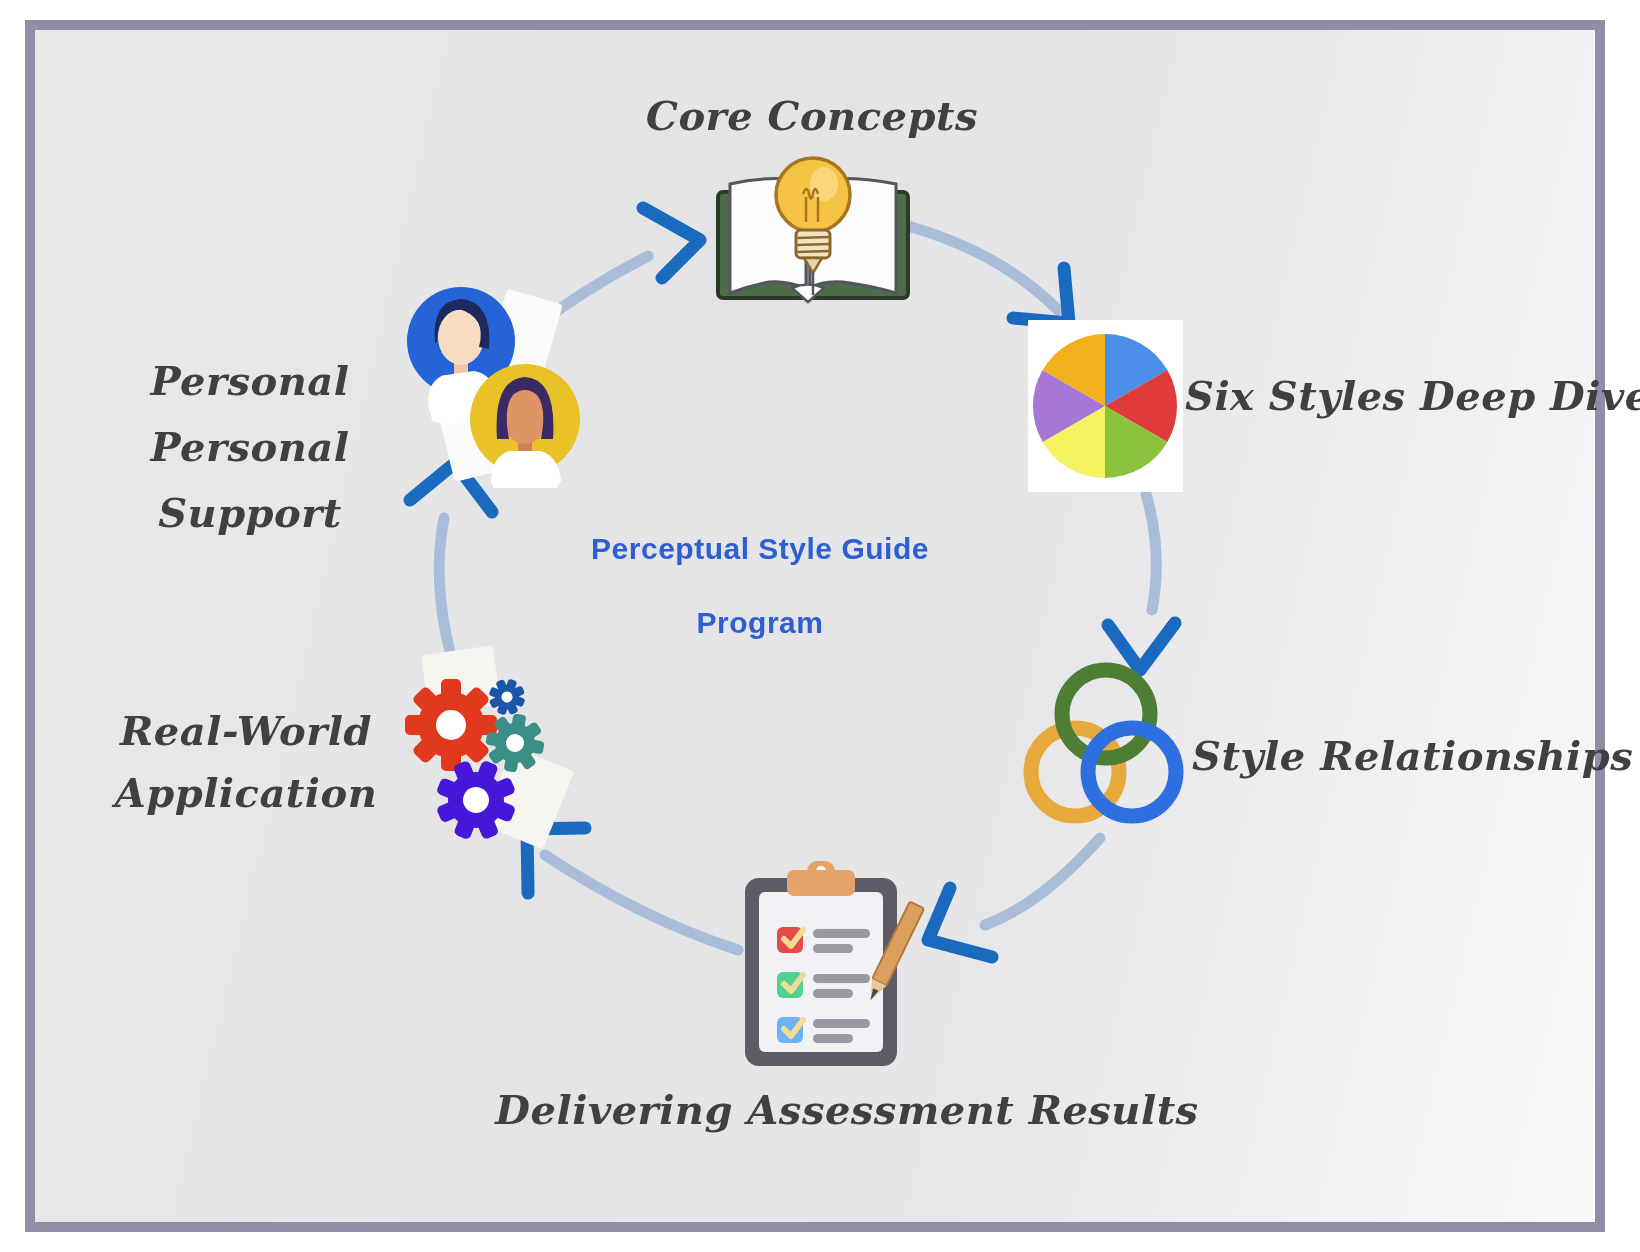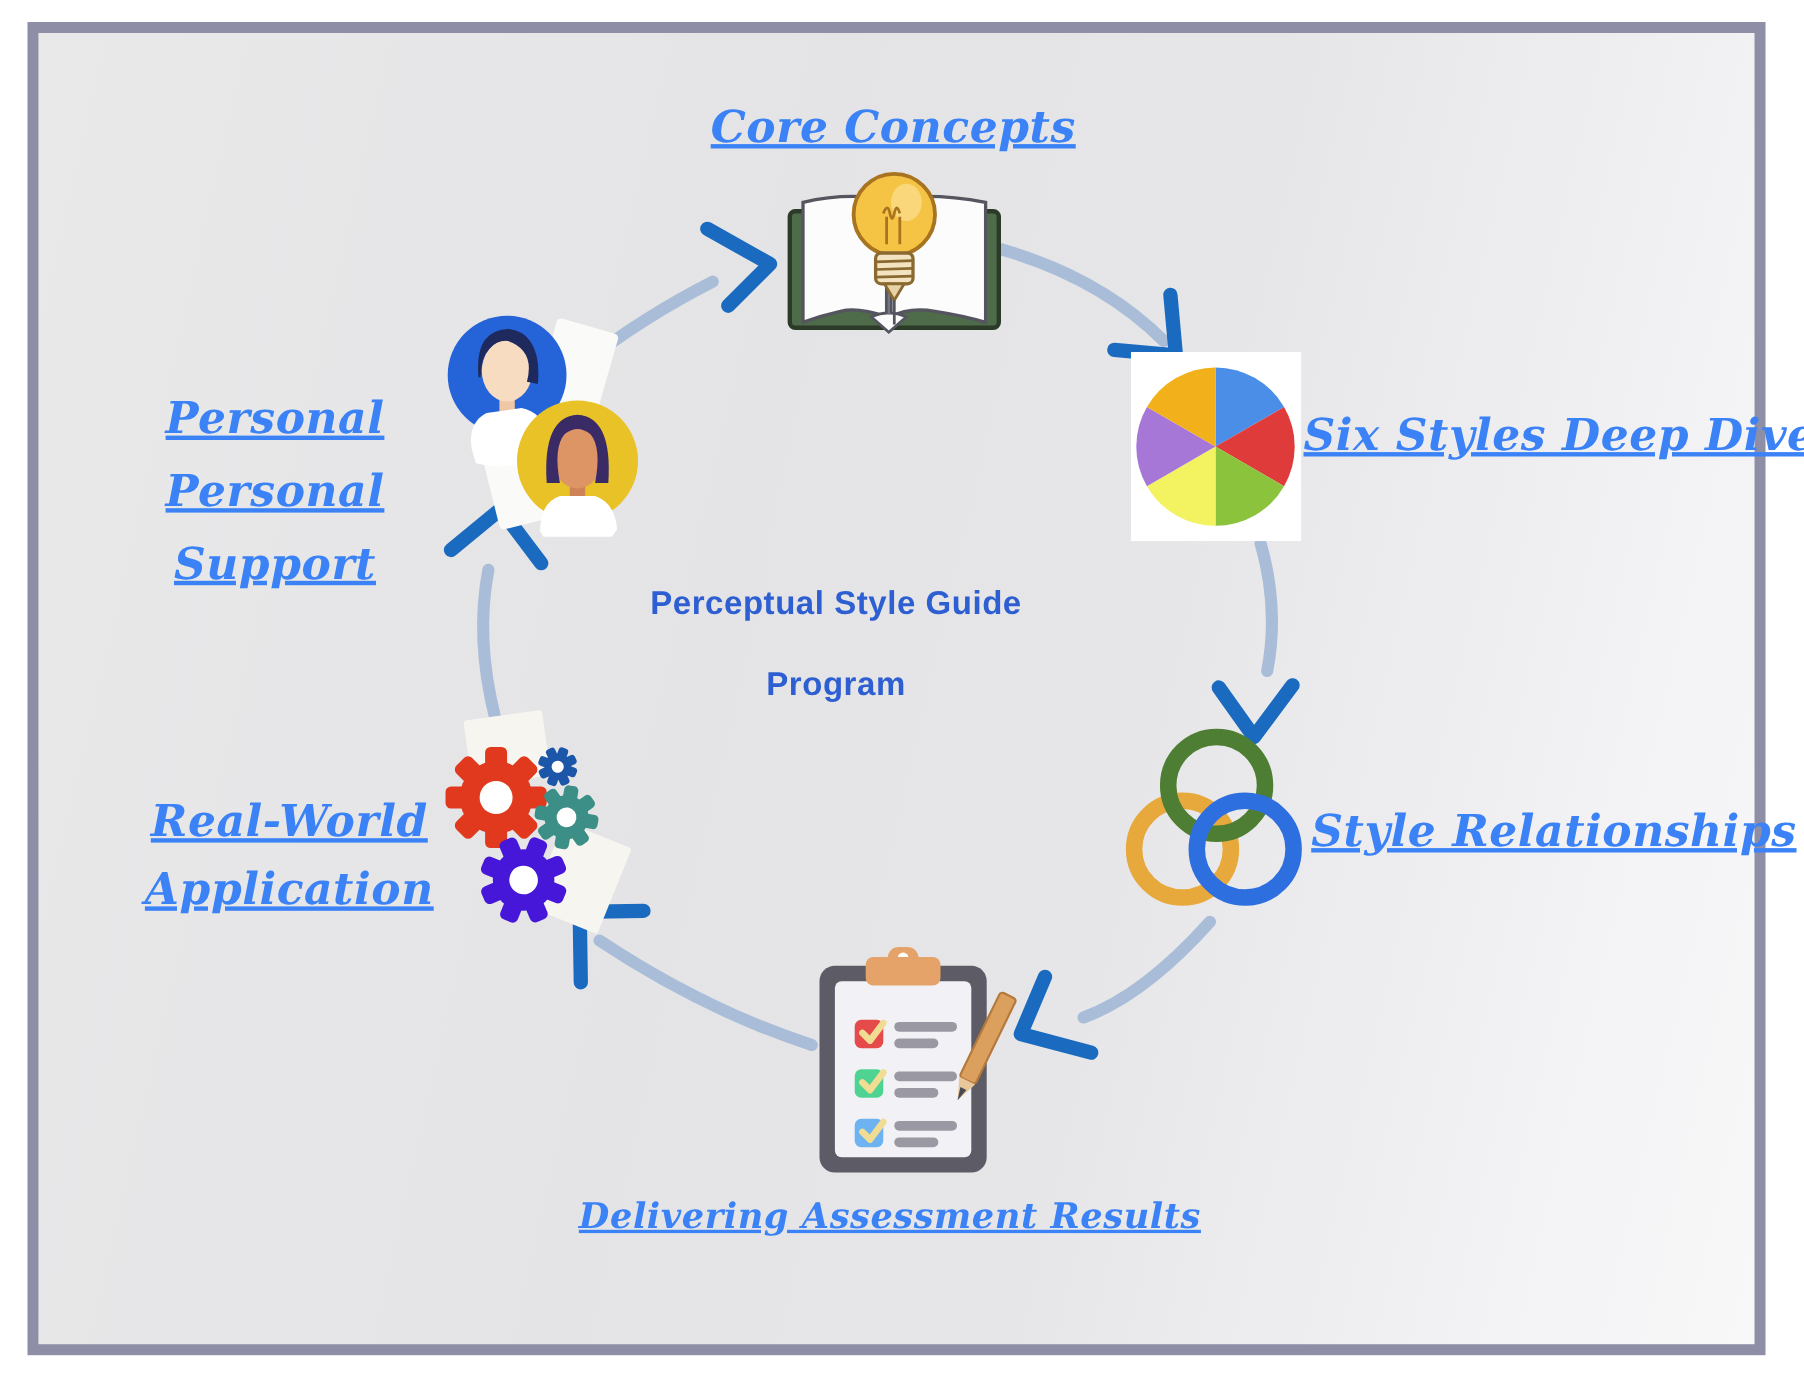--- a/index.html
+++ b/index.html
@@ -10,27 +10,27 @@
   .frame{
     position:absolute;left:25px;top:20px;width:1560px;height:1192px;
     border:10px solid #8e8ea6;
     background:linear-gradient(103deg,#e9e9ea 0%,#e4e4e6 40%,#e6e6e8 62%,#f3f3f5 88%,#f8f8f9 100%);
   }
   svg.layer{position:absolute;left:0;top:0;pointer-events:none;}
   .arc{fill:none;stroke:#a9bdd8;stroke-width:11;stroke-linecap:round;}
   .arrow{fill:none;stroke:#1a6bc0;stroke-width:13;stroke-linecap:round;stroke-linejoin:round;}
   .stage-label{
     position:absolute;font-family:"DejaVu Serif",serif;font-style:italic;font-weight:bold;
-    color:#3b82f6;white-space:pre-line;text-align:center;letter-spacing:0.5px;text-decoration:underline;
+    color:#404040;white-space:pre-line;text-align:center;letter-spacing:0.5px;
   }
   #label-core{left:612px;top:92px;width:400px;font-size:40px;}
   #label-six{left:1185px;top:372px;font-size:40px;white-space:nowrap;text-align:left;}
   #label-rel{left:1192px;top:732px;font-size:40px;white-space:nowrap;text-align:center;}
-  #label-deliver{left:399px;top:1086px;width:820px;font-size:32px;}
-  #label-real{left:103px;top:700px;width:320px;font-size:40px;line-height:62px;margin-top:16px;}
+  #label-deliver{left:437px;top:1086px;width:820px;font-size:40px;}
+  #label-real{left:86px;top:700px;width:320px;font-size:40px;line-height:62px;}
   #label-personal{left:85px;top:348px;width:330px;font-size:40px;line-height:66px;}
   #center-title{
     position:absolute;left:440px;top:512px;width:640px;text-align:center;
     font-family:"Liberation Sans",sans-serif;font-weight:bold;font-size:30px;line-height:74px;
     color:#2e5fd2;white-space:pre-line;letter-spacing:0.5px;
   }
   .icon-box{position:absolute;}
 </style>
 </head>
 <body>

